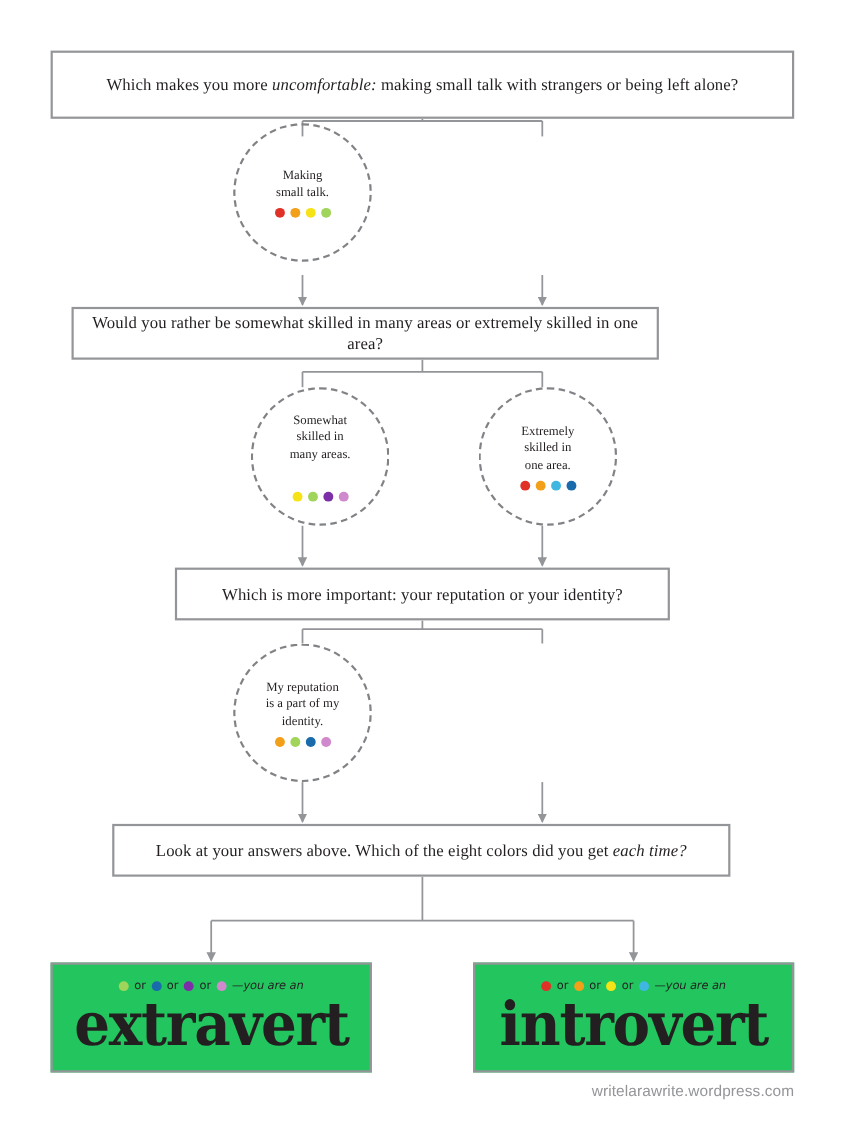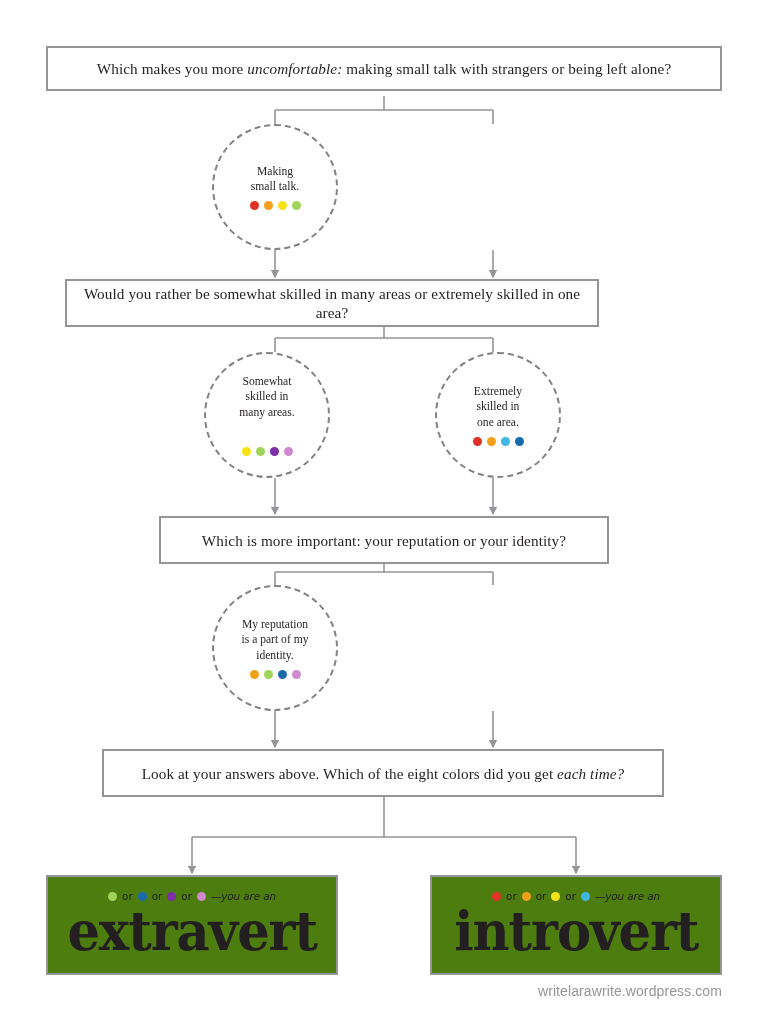--- a/index.html
+++ b/index.html
@@ -33,21 +33,21 @@
     justify-content: center;
     text-align: center;
     padding: 0 14px;
     font-size: 15.2px;
     line-height: 1.25;
     letter-spacing: .1px;
     color: #231f20;
   }
   .qbox em { font-style: italic; }
 
-  #q1 { left: 46px;  top: 46px;  width: 676px; height: 45px; }
+  #q1 { left: 46px;  top: 46px;  width: 676px; height: 62px; }
   #q2 { left: 65px;  top: 279px; width: 534px; height: 48px; }
   #q3 { left: 159px; top: 516px; width: 450px; height: 48px; }
   #q4 { left: 102px; top: 749px; width: 562px; height: 48px; }
 
   
   .circle {
     position: absolute;
     width: 126px; height: 126px;
     border: 2.5px dashed #808285;
     border-radius: 50%;
@@ -59,41 +59,41 @@
     background: transparent;
   }
   .circle .ctext {
     font-size: 11.6px;
     line-height: 1.32;
     color: #231f20;
     padding: 0 12px;
   }
   .circle .cdots { margin-top: 7px; }
 
-  #c1 { left: 212px; top: 124px; }
+  #c1 { left: 212px; top: 112px; }
   #c2 { left: 435px; top: 124px; }
-  #c3 { left: 204px; top: 352px; gap: 20px; }
+  #c3 { left: 228px; top: 352px; gap: 20px; }
   #c4 { left: 435px; top: 352px; }
   #c5 { left: 212px; top: 585px; }
   #c6 { left: 435px; top: 585px; }
 
   
   .dots { display: flex; align-items: center; justify-content: center; gap: 5px; }
   .dot {
     width: 9px; height: 9px;
     border-radius: 50%;
     display: inline-block;
     flex: 0 0 auto;
   }
 
   
   .rbox {
     position: absolute;
     border: 2px solid #939598;
-    background: #4d7c0f;
+    background: #22c55e;
     display: flex;
     flex-direction: column;
     align-items: center;
     justify-content: center;
     top: 875px;
     height: 100px;
   }
   #r-extravert { left: 46px;  width: 292px; }
   #r-introvert { left: 430px; width: 292px; }
 

